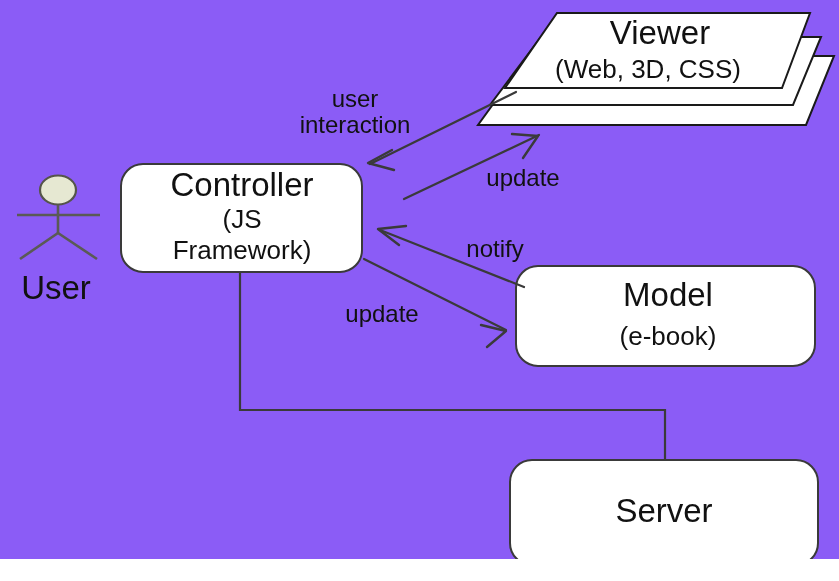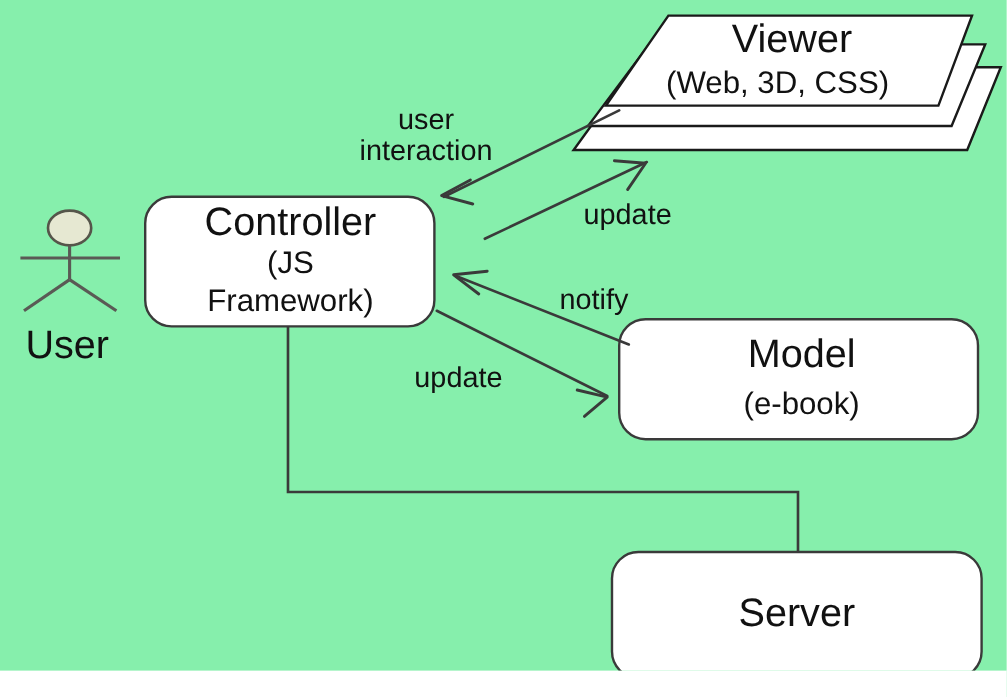--- a/index.html
+++ b/index.html
@@ -8,21 +8,21 @@
     padding: 0;
     background: #ffffff;
   }
   body {
     font-family: "Liberation Sans", sans-serif;
   }
   #diagram-root {
     position: relative;
     width: 839px;
     height: 559px;
-    background: #86efac;
+    background: #8b5cf6;
     overflow: hidden;
   }
   #diagram-svg {
     position: absolute;
     left: 0;
     top: 0;
     width: 839px;
     height: 581px;
     display: block;
   }

